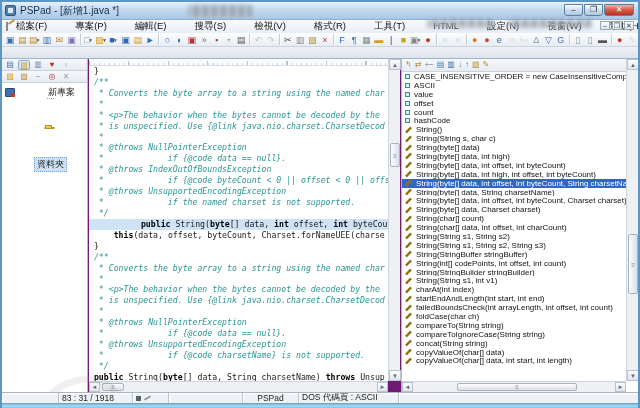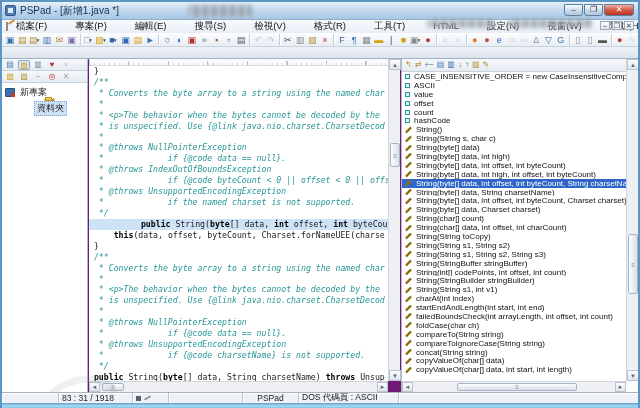--- a/index.html
+++ b/index.html
@@ -60,21 +60,21 @@
   .main { position:absolute; left:0; top:57px; right:0; bottom:16px; }
 
   
   .leftpanel { position:absolute; left:0; top:0; width:86px; bottom:0;
     background:#fff; border-right:1px solid #aeb9c6; }
   .lp-tabs, .lp-tools { height:12px; background:linear-gradient(#f6f8fb,#e6ebf2);
     border-bottom:1px solid #c8d1dc; display:flex; align-items:center; padding-left:2px; gap:2px; }
   .lpt { width:12px; height:10px; font-size:8px; line-height:10px; text-align:center; border-radius:2px; }
   .lpt.active { background:#d8e5f3; border:1px solid #8aa9c9; }
   .tree { padding-top:3px; font-size:9px; color:#222; }
-  .tree-row { display:flex; align-items:center; height:12px; padding-left:3px; white-space:nowrap; }
+  .tree-row { display:flex; align-items:center; height:12px; padding-left:3px; white-space:nowrap;gap:28px; }
   .tree-row.child { padding-left:12px;flex-direction:column; }
   .tree-row .lbl { padding:0 2px; }
   .tree-row.selected .lbl { background:#cde2f7; border:1px dotted #7aa2cc; }
   .proj-icon { width:10px; height:9px; background:#3f6fb0; border:1px solid #274b7c;
     border-radius:1px; position:relative; margin-right:3px; }
   .proj-icon::after { content:""; position:absolute; right:-1px; bottom:-1px; width:4px; height:4px; background:#c43b2a; }
   .folder-icon { width:11px; height:8px; background:linear-gradient(#ffe9a0,#f3c64a);
     border:1px solid #b8922e; border-radius:1px; position:relative; margin-right:3px; }
   .folder-icon::before { content:""; position:absolute; left:0; top:-3px; width:5px; height:2px;
     background:#f3c64a; border:1px solid #b8922e; border-bottom:none; }
@@ -372,24 +372,20 @@
           <div class="row">
             <span class="ic ic-method"></span>
             <span class="txt">String(char[] count)</span>
           </div>
           <div class="row">
             <span class="ic ic-method"></span>
             <span class="txt">String(char[] data, int offset, int charCount)</span>
           </div>
           <div class="row">
             <span class="ic ic-method"></span>
-            <span class="txt">String(String toCopy)</span>
-          </div>
-          <div class="row">
-            <span class="ic ic-method"></span>
             <span class="txt">String(String s1, String s2)</span>
           </div>
           <div class="row">
             <span class="ic ic-method"></span>
             <span class="txt">String(String s1, String s2, String s3)</span>
           </div>
           <div class="row">
             <span class="ic ic-method"></span>
             <span class="txt">String(StringBuffer stringBuffer)</span>
           </div>

